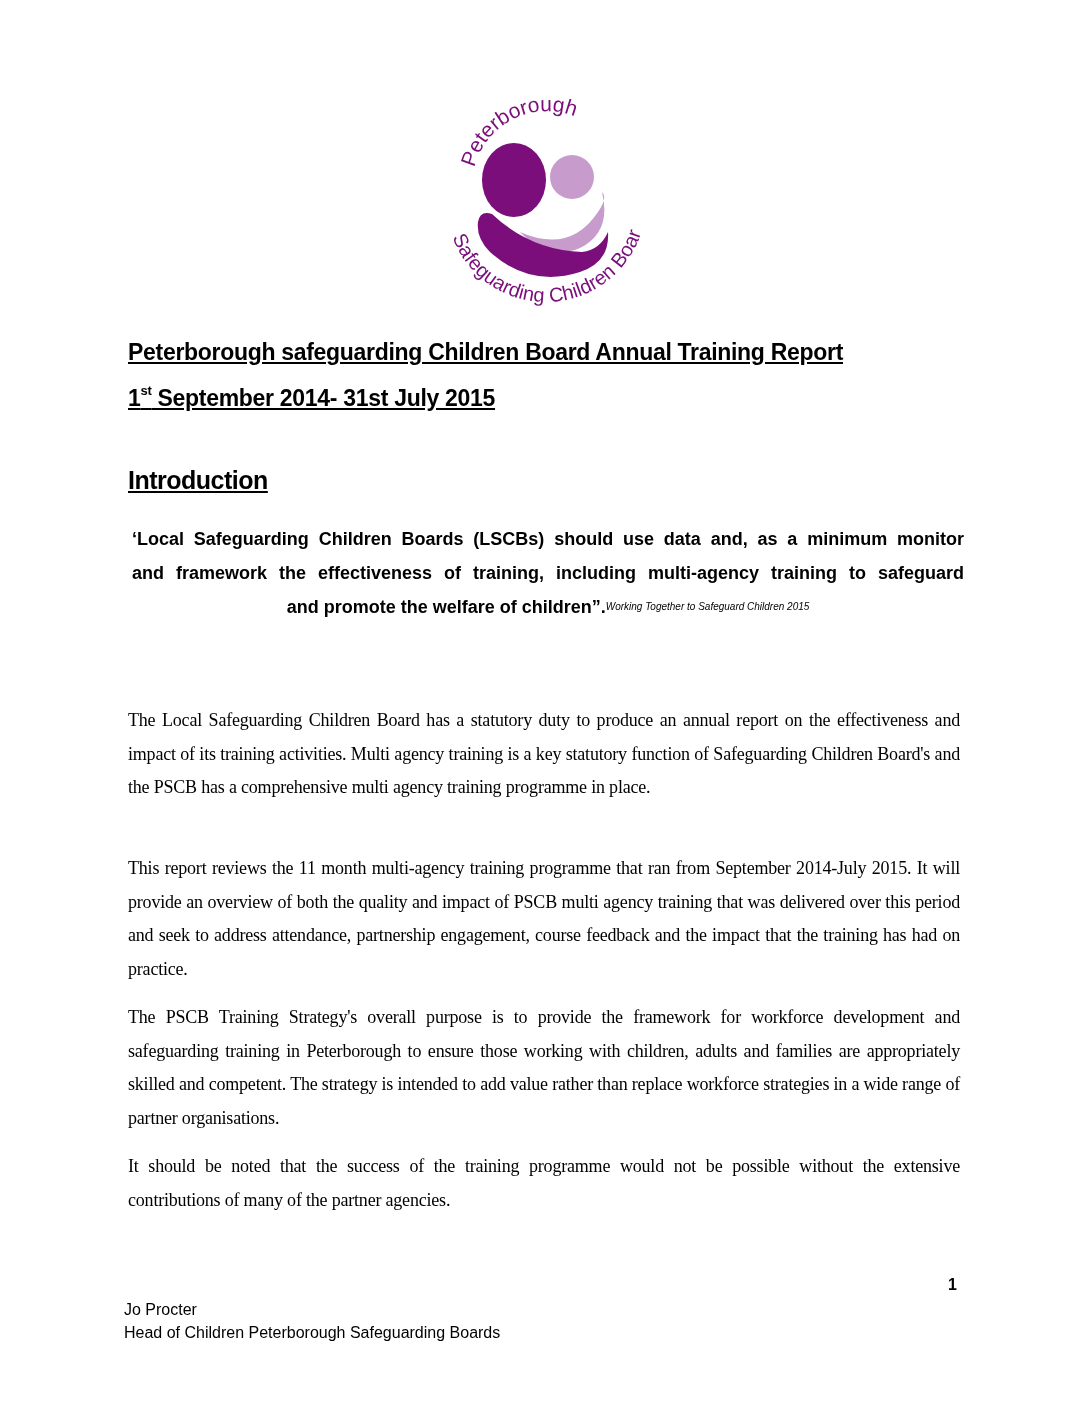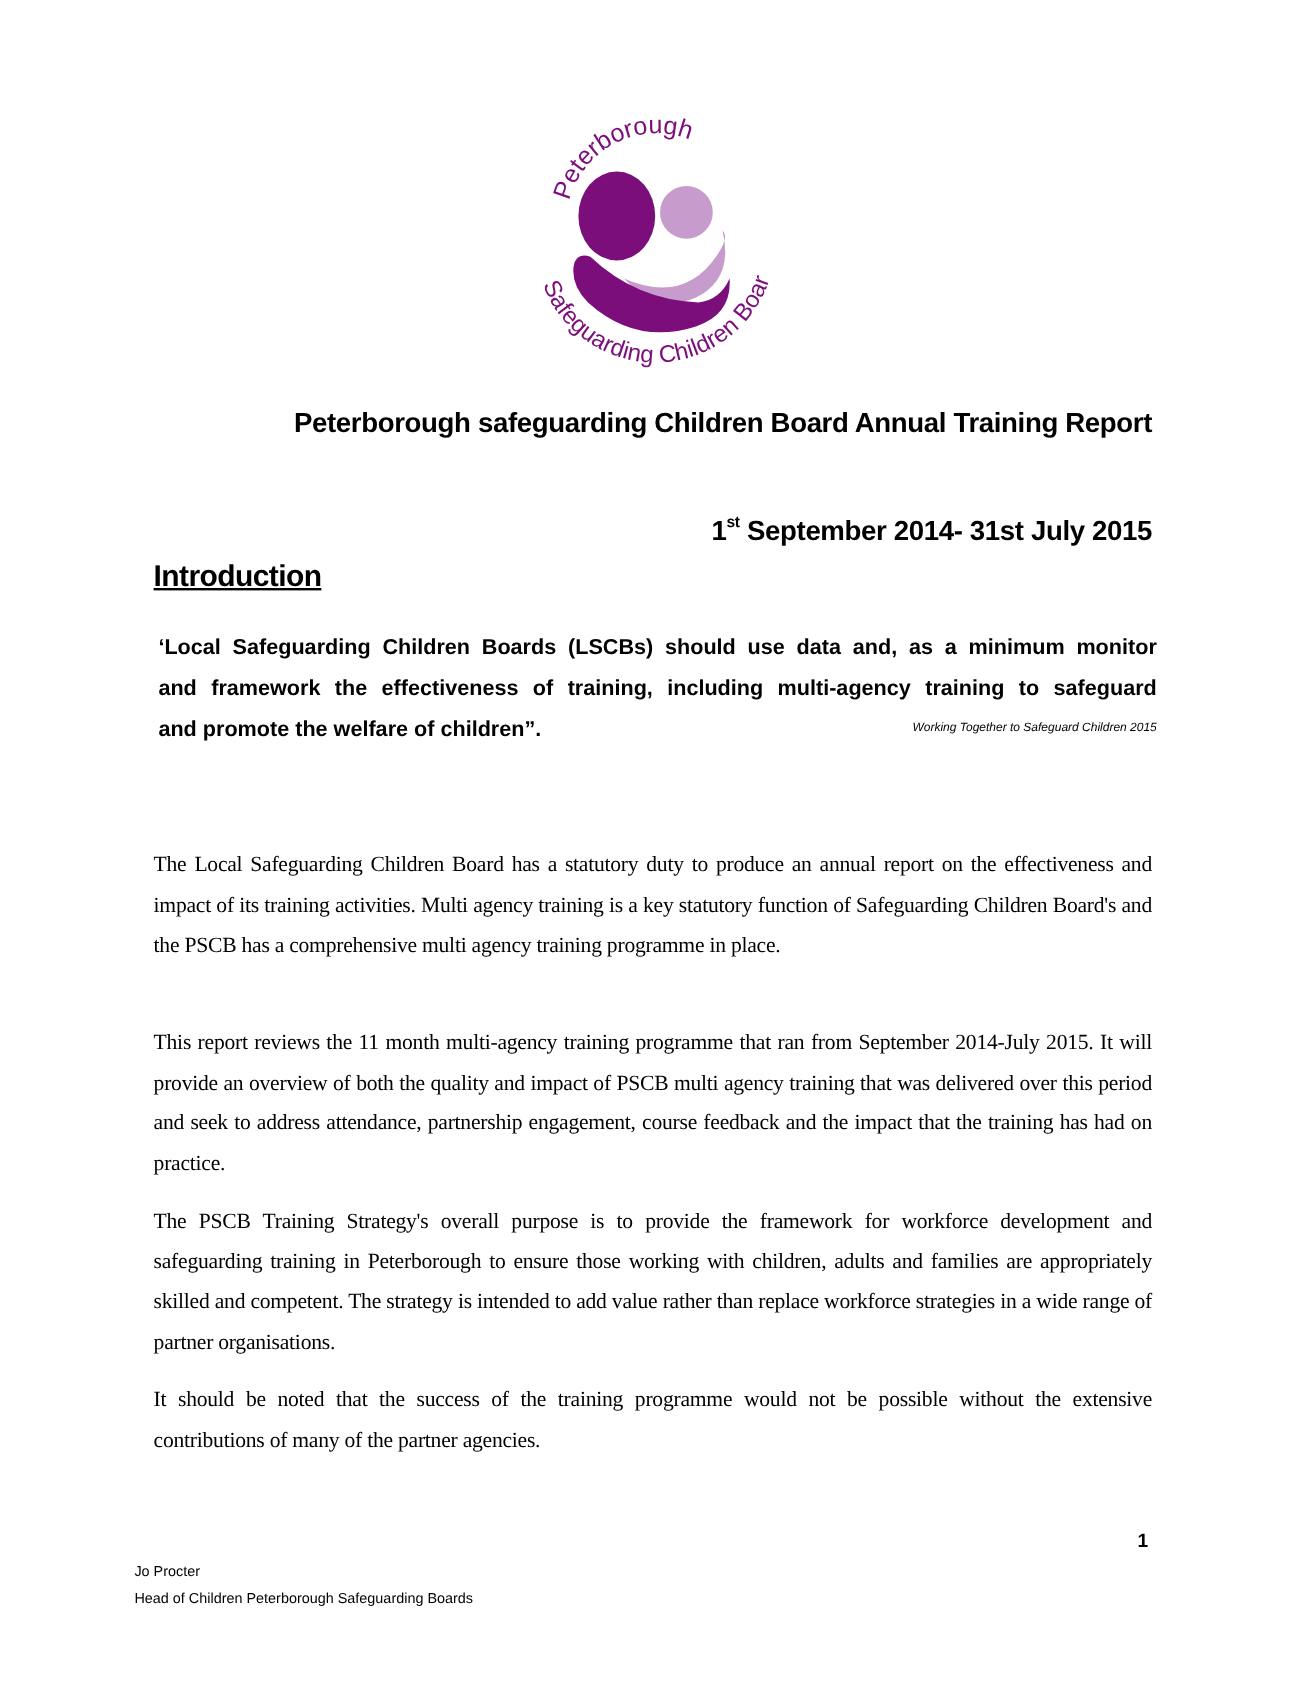--- a/index.html
+++ b/index.html
@@ -1,47 +1,47 @@
 <!DOCTYPE html>
 <html><head>
 <meta charset="utf-8">
 <style>
   html, body { margin: 0; padding: 0; background: #ffffff; }
   body { width: 1088px; height: 1408px; position: relative; overflow: hidden; color: #000; }
   .page { position: absolute; left: 0; top: 0; width: 1088px; height: 1408px; background: #fff; }
 
   .logo { position: absolute; left: 430px; top: 92px; width: 230px; height: 230px; }
 
-  .title { position: absolute; left: 128px; width: 832px; text-align: right;
+  .title { position: absolute; left: 128px; width: 832px; text-align: left;
            font-family: "Liberation Sans", sans-serif; font-weight: bold; font-size: 23px;
-           letter-spacing: -0.3px; }
+           letter-spacing: -0.3px; text-decoration: underline; }
   .title1 { top: 339px; }
-  .title2 { top: 385px; margin-top: 44px; }
+  .title2 { top: 385px; }
   .title2 sup { font-size: 13px; position: relative; top: -2px; }
 
   .h-intro { position: absolute; left: 128px; top: 466px; font-family: "Liberation Sans", sans-serif;
              font-weight: bold; font-size: 25px; letter-spacing: -0.5px; text-decoration: underline; }
 
   .quote { position: absolute; left: 132px; top: 522px; width: 832px; font-family: "Liberation Sans", sans-serif;
            font-weight: bold; font-size: 18px; line-height: 34px; text-align: justify; }
   .quote .line { display: block; text-align: justify; text-align-last: justify; }
-  .quote .last { display: flex; justify-content: space-between; }
+  .quote .last { display: flex; justify-content: center; }
   .quote .src { font-style: italic; font-weight: normal; font-size: 10px; }
 
   .para { position: absolute; left: 128px; width: 832px; font-family: Liberation Serif, serif;
           font-size: 18px; line-height: 33.5px; text-align: justify; letter-spacing: -0.2px; }
   .p1 { top: 686px; }
   .p2 { top: 834px; }
   .p3 { top: 983px; }
   .p4 { top: 1132px; }
 
   .pagenum { position: absolute; left: 948px; top: 1276px; font-family: "Liberation Sans", sans-serif;
              font-size: 16px; font-weight: bold; }
-  .footer { position: absolute; left: 112px; top: 1298px; font-family: "Liberation Sans", sans-serif;
-            font-size: 12px; line-height: 23px; }
+  .footer { position: absolute; left: 124px; top: 1298px; font-family: "Liberation Sans", sans-serif;
+            font-size: 16px; line-height: 23px; }
 </style>
 </head>
 <body>
 
 <div class="page">
 
   <svg class="logo" viewBox="0 0 230 230" xmlns="http://www.w3.org/2000/svg">
     <defs>
       <path id="arcTop" d="M 42 92 A 75 75 0 0 1 188 70"></path>
       <path id="arcBottom" d="M 18 130 A 100 100 0 0 0 212 138"></path>

